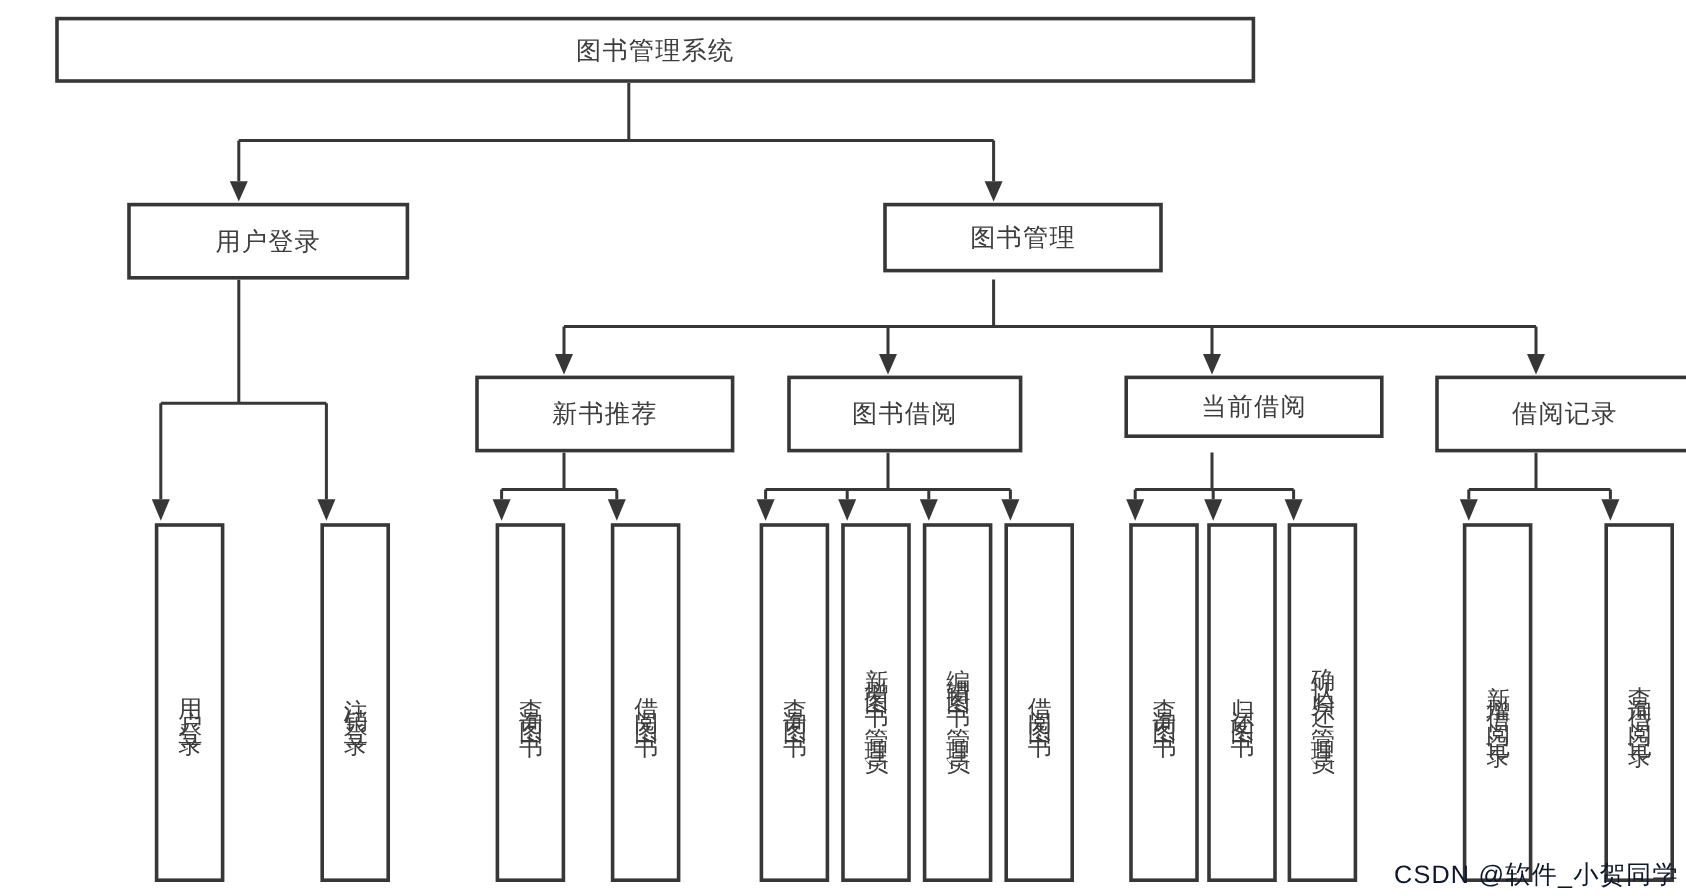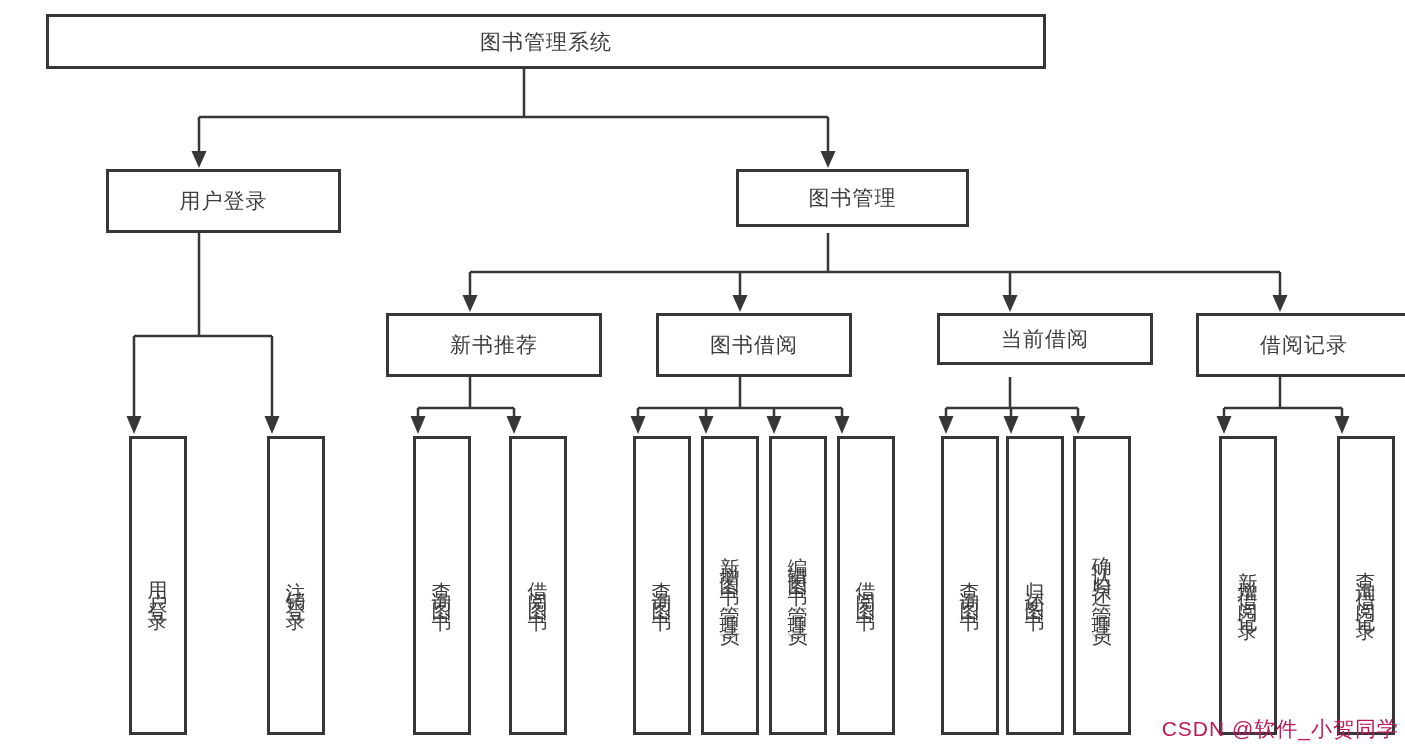--- a/index.html
+++ b/index.html
@@ -35,21 +35,21 @@
     font-size: 20px;
     letter-spacing: 10px;
     color: #3d3d3d;
     line-height: 1;
   }
   .watermark {
     position: absolute;
     right: 6px;
     bottom: 4px;
     font-size: 21px;
-    color: #be185d;
+    color: #0f172a;
     letter-spacing: 1px;
     z-index: 5;
     white-space: nowrap;
   }
 </style>
 </head>
 <body>
 
 <div class="canvas">
 
@@ -104,21 +104,21 @@
     <span>图书管理系统</span>
   </div>
 
   <div class="node hbox" style="left:82px; top:169px; width:235px; height:64px;">
     <span>用户登录</span>
   </div>
   <div class="node hbox" style="left:712px; top:169px; width:233px; height:58px;">
     <span>图书管理</span>
   </div>
 
-  <div class="node hbox" style="left:362px; top:313px; width:216px; height:64px;">
+  <div class="node hbox" style="left:372px; top:313px; width:216px; height:64px;">
     <span>新书推荐</span>
   </div>
   <div class="node hbox" style="left:632px; top:313px; width:196px; height:64px;">
     <span>图书借阅</span>
   </div>
   <div class="node hbox" style="left:913px; top:313px; width:216px; height:52px;">
     <span>当前借阅</span>
   </div>
   <div class="node hbox" style="left:1172px; top:313px; width:216px; height:64px;">
     <span>借阅记录</span>

